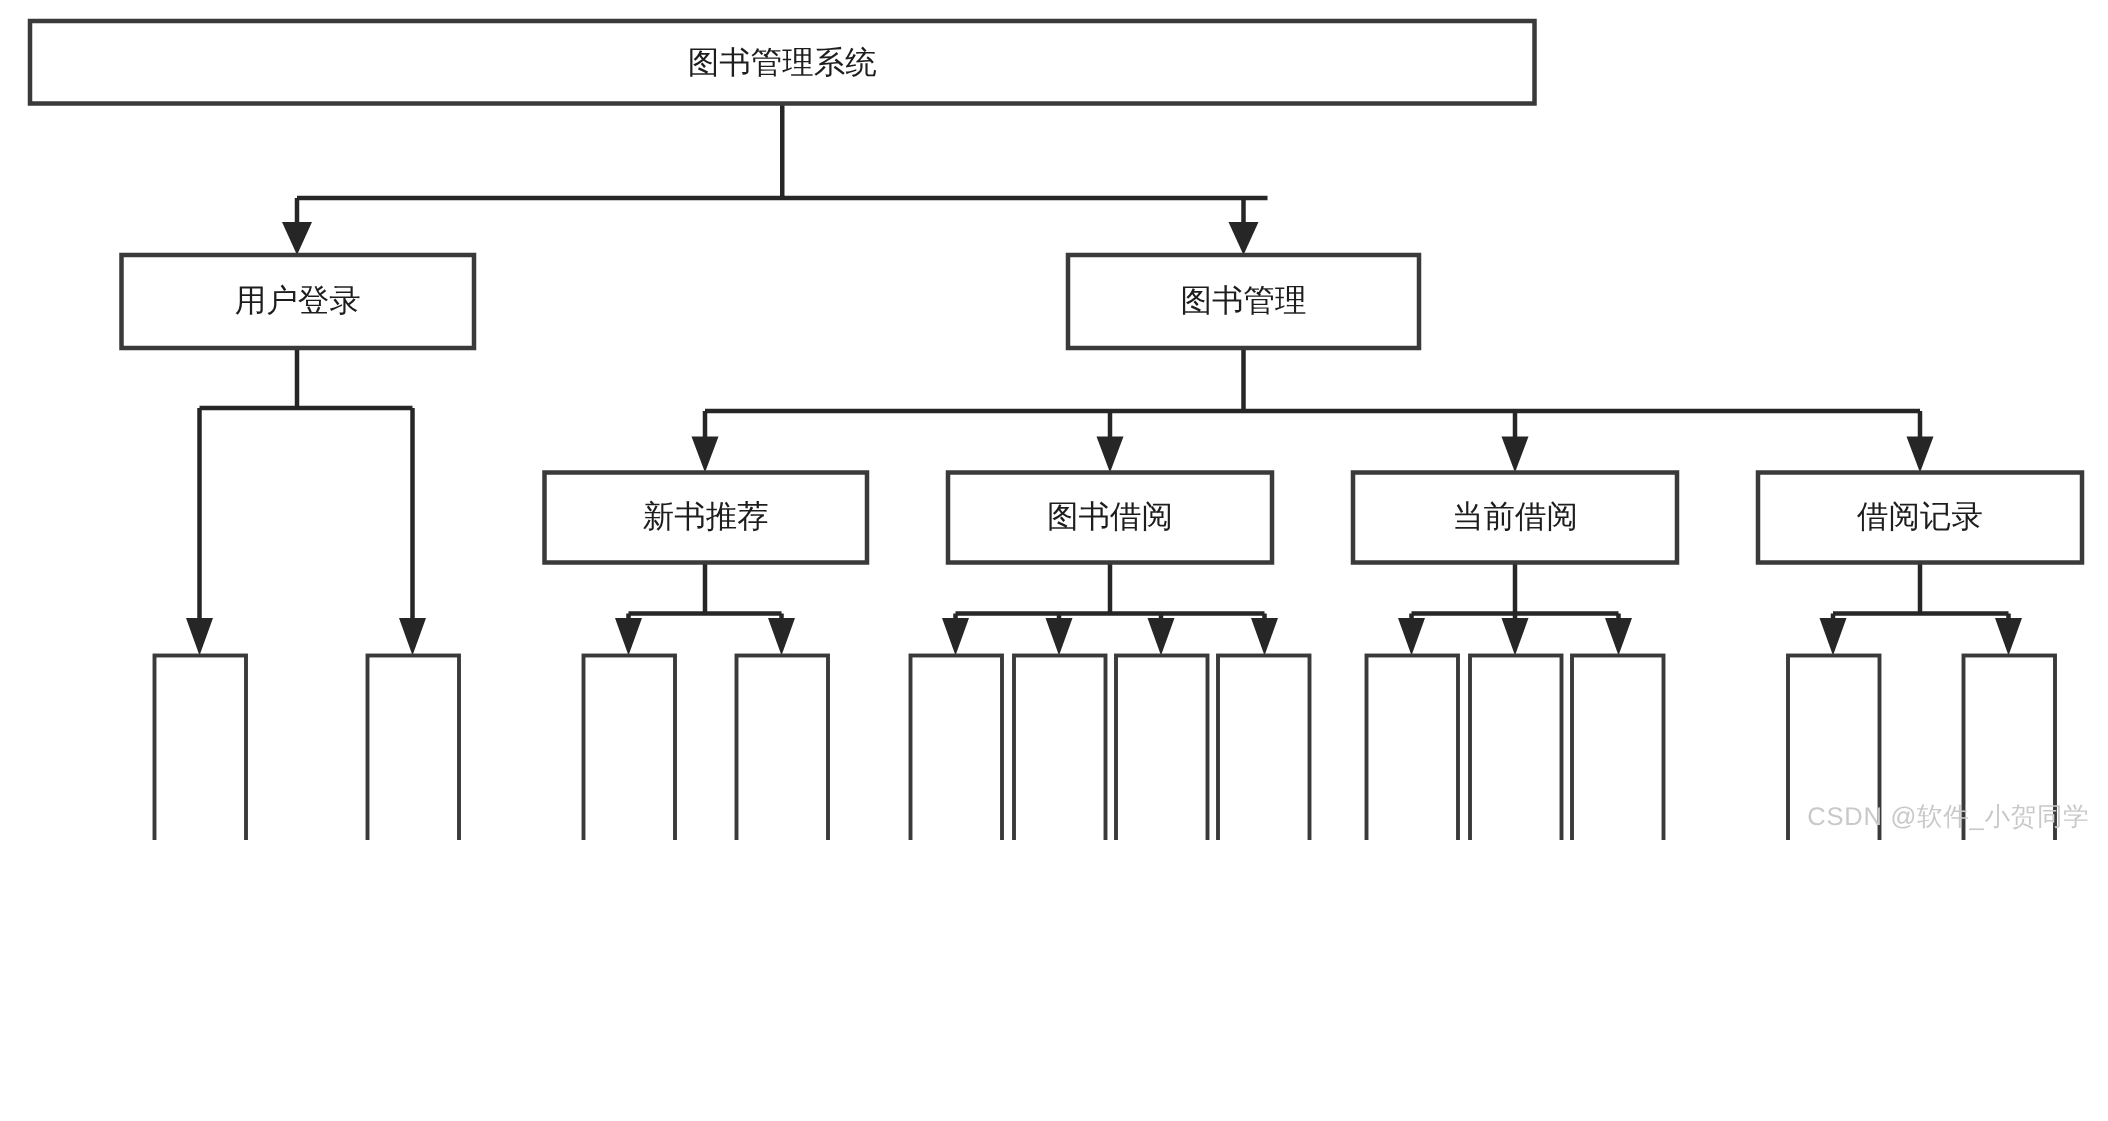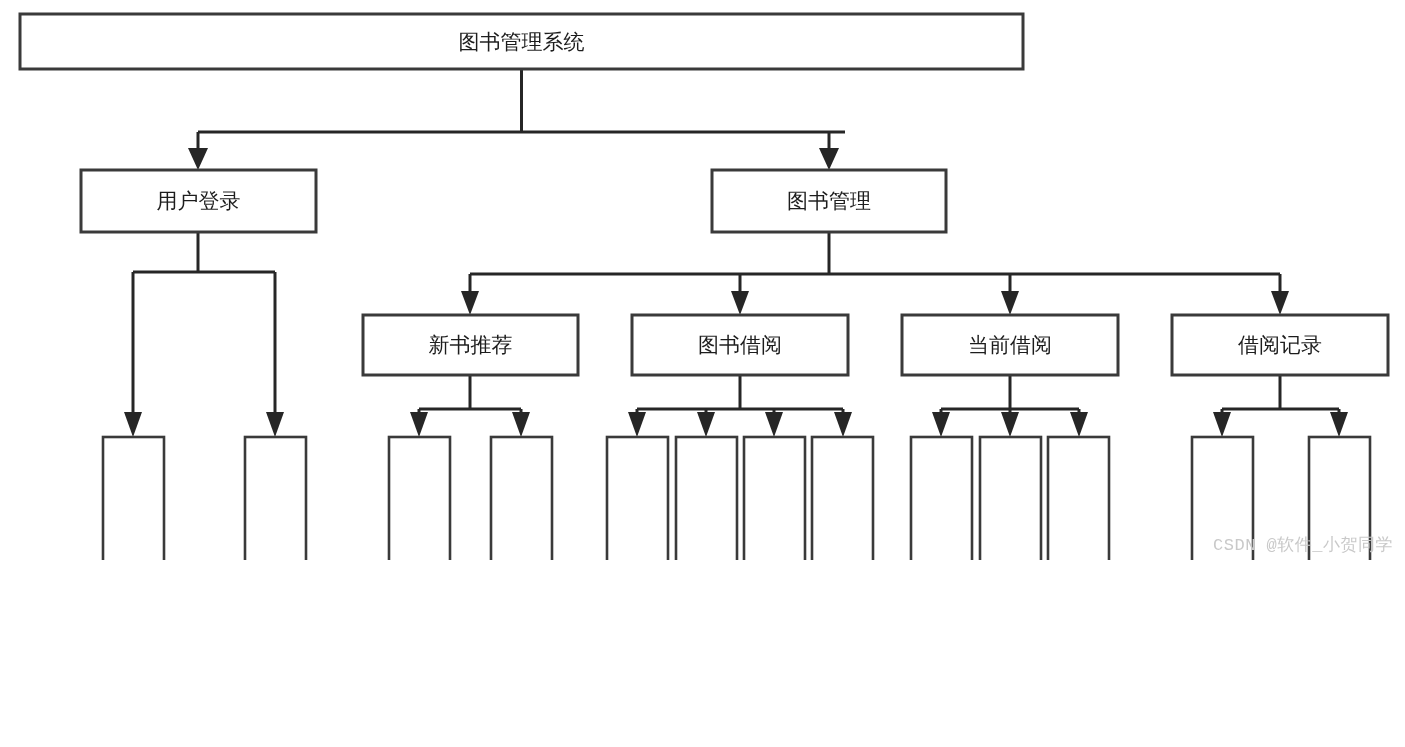--- a/index.html
+++ b/index.html
@@ -50,21 +50,21 @@
     font-family: "Liberation Sans", "DejaVu Sans", sans-serif;
     font-size: 21px;
     fill: #1d1d1d;
     text-anchor: middle;
     dominant-baseline: middle;
   }
   .watermark-text {
     position: absolute;
     right: 12px;
     bottom: 4px;
-    font-family: Liberation Mono, monospace;
+    font-family: Liberation Sans, sans-serif;
     font-size: 17px;
     color: #c9c9c9;
     letter-spacing: 0.5px;
     white-space: nowrap;
     pointer-events: none;
   }
   
   .vlabel {
     position: absolute;
     writing-mode: vertical-rl;

